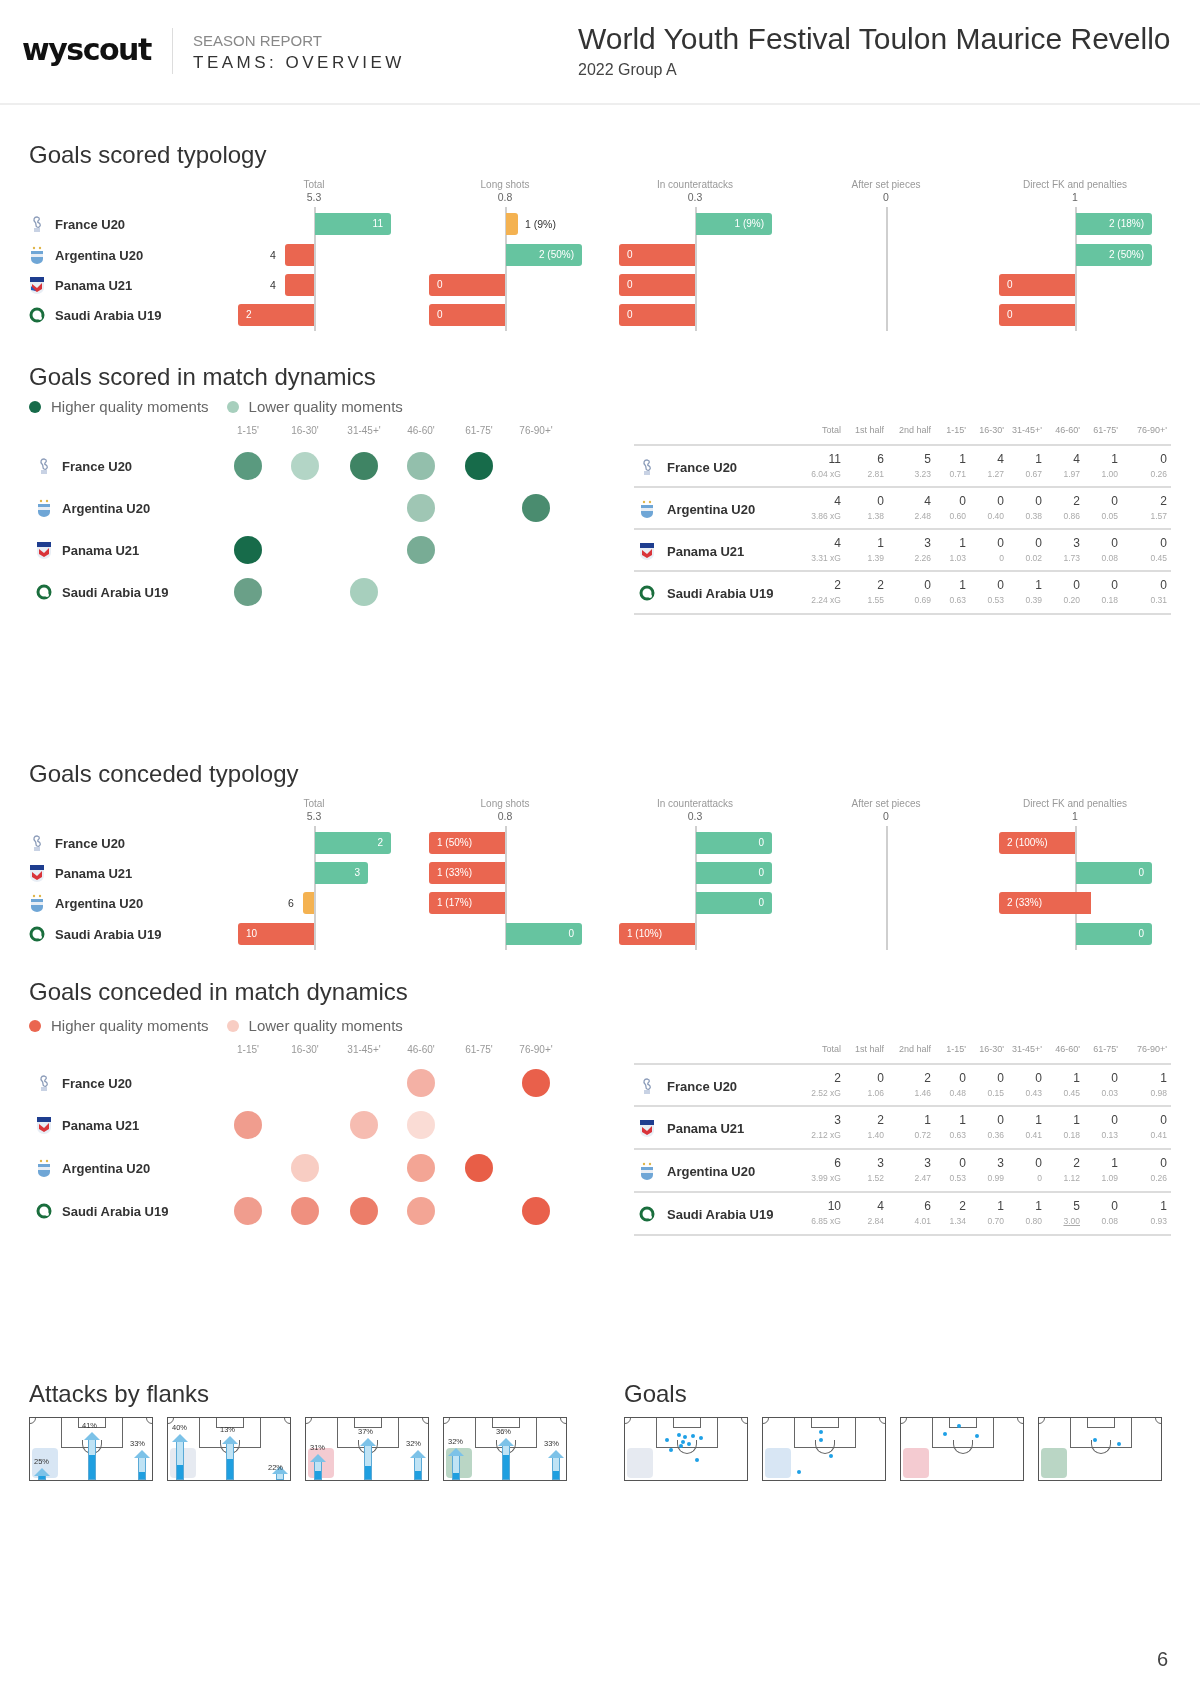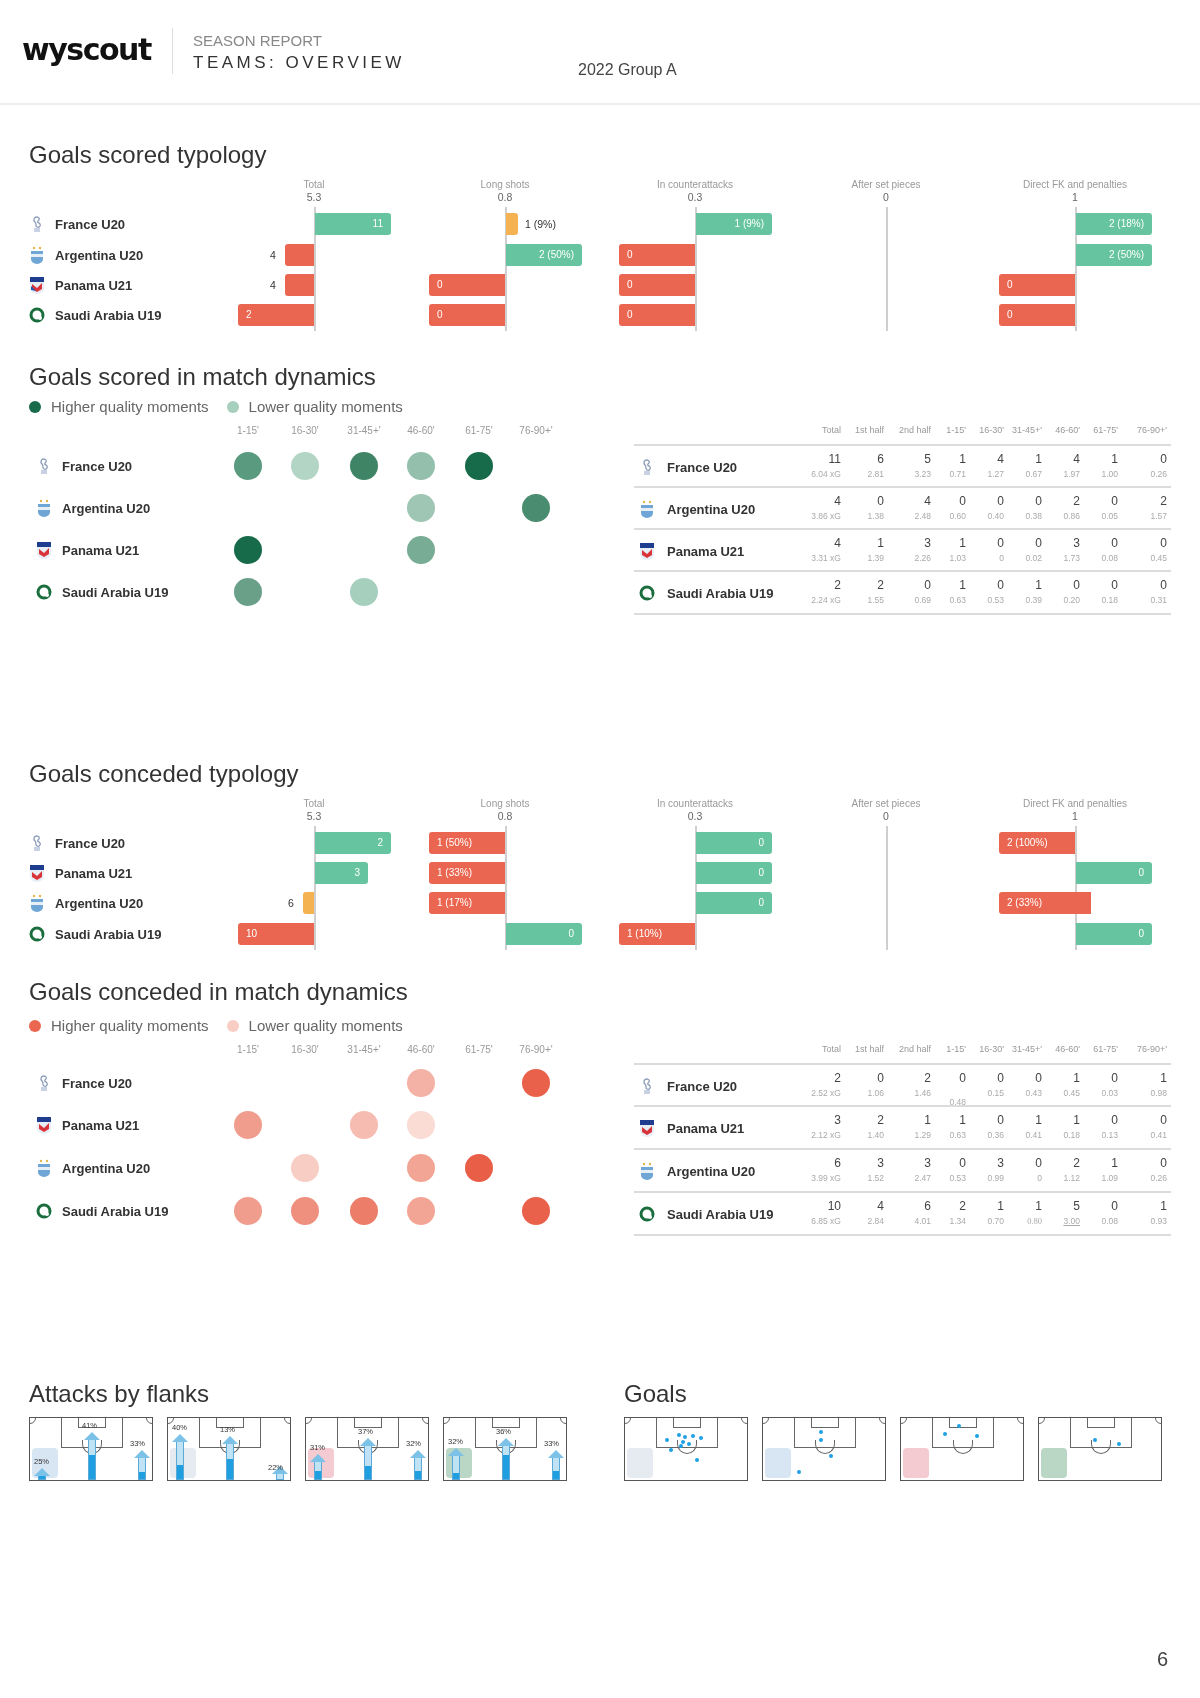--- a/index.html
+++ b/index.html
@@ -64,20 +64,21 @@
   .page-num { position: absolute; left: 1157px; top: 1648px; font-size: 20px; color: #444; }
 </style>
 </head>
 <body>
 
 <div class="header">
   <div class="logo">wyscout</div>
   <div class="hdr-div"></div>
   <div class="season">SEASON REPORT</div>
   <div class="teams-ov">TEAMS: OVERVIEW</div>
+  <div class="comp-title">World Youth Festival Toulon Maurice Revello</div>
   <div class="comp-sub">2022 Group A</div>
 </div>
 
 <div class="sec-title" style="top:141px">Goals scored typology</div>
 
 <div>
 
   <div class="col-head" style="left:234px;top:179px">
       <div>Total</div>
       <div class="v">5.3</div>
@@ -524,21 +525,21 @@
           </svg></span>
         <span class="team-name" style="margin-left:12px">France U20</span>
       </div>
       <div class="cell-main" style="right: 359px; top: 1071px;">2</div>
       <div class="cell-sub" style="right: 359px; top: 1088px;">2.52 xG</div>
       <div class="cell-main" style="right: 316px; top: 1071px;">0</div>
       <div class="cell-sub" style="right: 316px; top: 1088px;">1.06</div>
       <div class="cell-main" style="right: 269px; top: 1071px;">2</div>
       <div class="cell-sub" style="right: 269px; top: 1088px;">1.46</div>
       <div class="cell-main" style="right: 234px; top: 1071px;">0</div>
-      <div class="cell-sub" style="right: 234px; top: 1088px; margin-top: 9px;">0.48</div>
+      <div class="cell-sub" style="right: 234px; top: 1088px;">0.48</div>
       <div class="cell-main" style="right: 196px; top: 1071px;">0</div>
       <div class="cell-sub" style="right: 196px; top: 1088px;">0.15</div>
       <div class="cell-main" style="right: 158px; top: 1071px;">0</div>
       <div class="cell-sub" style="right: 158px; top: 1088px;">0.43</div>
       <div class="cell-main" style="right: 120px; top: 1071px;">1</div>
       <div class="cell-sub" style="right: 120px; top: 1088px;">0.45</div>
       <div class="cell-main" style="right: 82px; top: 1071px;">0</div>
       <div class="cell-sub" style="right: 82px; top: 1088px;">0.03</div>
       <div class="cell-main" style="right: 33px; top: 1071px;">1</div>
       <div class="cell-sub" style="right: 33px; top: 1088px;">0.98</div>
@@ -548,21 +549,21 @@
             <path d="M1 6h14v6a7 6 0 0 1-14 0z" fill="#e8eef5"></path>
             <path d="M3 8l5 4 5-5v6l-5 3-5-3z" fill="#d9343a"></path>
           </svg></span>
         <span class="team-name" style="margin-left:12px">Panama U21</span>
       </div>
       <div class="cell-main" style="right: 359px; top: 1113px;">3</div>
       <div class="cell-sub" style="right: 359px; top: 1130px;">2.12 xG</div>
       <div class="cell-main" style="right: 316px; top: 1113px;">2</div>
       <div class="cell-sub" style="right: 316px; top: 1130px;">1.40</div>
       <div class="cell-main" style="right: 269px; top: 1113px;">1</div>
-      <div class="cell-sub" style="right: 269px; top: 1130px;">1.29</div>
+      <div class="cell-sub" style="right: 269px; top: 1130px;">0.72</div>
       <div class="cell-main" style="right: 234px; top: 1113px;">1</div>
       <div class="cell-sub" style="right: 234px; top: 1130px;">0.63</div>
       <div class="cell-main" style="right: 196px; top: 1113px;">0</div>
       <div class="cell-sub" style="right: 196px; top: 1130px;">0.36</div>
       <div class="cell-main" style="right: 158px; top: 1113px;">1</div>
       <div class="cell-sub" style="right: 158px; top: 1130px;">0.41</div>
       <div class="cell-main" style="right: 120px; top: 1113px;">1</div>
       <div class="cell-sub" style="right: 120px; top: 1130px;">0.18</div>
       <div class="cell-main" style="right: 82px; top: 1113px;">0</div>
       <div class="cell-sub" style="right: 82px; top: 1130px;">0.13</div>
@@ -606,21 +607,21 @@
       <div class="cell-sub" style="right: 359px; top: 1216px;">6.85 xG</div>
       <div class="cell-main" style="right: 316px; top: 1199px;">4</div>
       <div class="cell-sub" style="right: 316px; top: 1216px;">2.84</div>
       <div class="cell-main" style="right: 269px; top: 1199px;">6</div>
       <div class="cell-sub" style="right: 269px; top: 1216px;">4.01</div>
       <div class="cell-main" style="right: 234px; top: 1199px;">2</div>
       <div class="cell-sub" style="right: 234px; top: 1216px;">1.34</div>
       <div class="cell-main" style="right: 196px; top: 1199px;">1</div>
       <div class="cell-sub" style="right: 196px; top: 1216px;">0.70</div>
       <div class="cell-main" style="right: 158px; top: 1199px;">1</div>
-      <div class="cell-sub" style="right: 158px; top: 1216px; font-family: Liberation Serif, serif;">0.80</div>
+      <div class="cell-sub" style="right: 158px; top: 1216px;">0.80</div>
       <div class="cell-main" style="right: 120px; top: 1199px;">5</div>
       <div class="cell-sub" style="right: 120px; top: 1216px; text-decoration: underline;">3.00</div>
       <div class="cell-main" style="right: 82px; top: 1199px;">0</div>
       <div class="cell-sub" style="right: 82px; top: 1216px;">0.08</div>
       <div class="cell-main" style="right: 33px; top: 1199px;">1</div>
       <div class="cell-sub" style="right: 33px; top: 1216px;">0.93</div>
     </div>
 </div>
 
 <div class="sec-title" style="top:1380px">Attacks by flanks</div>

